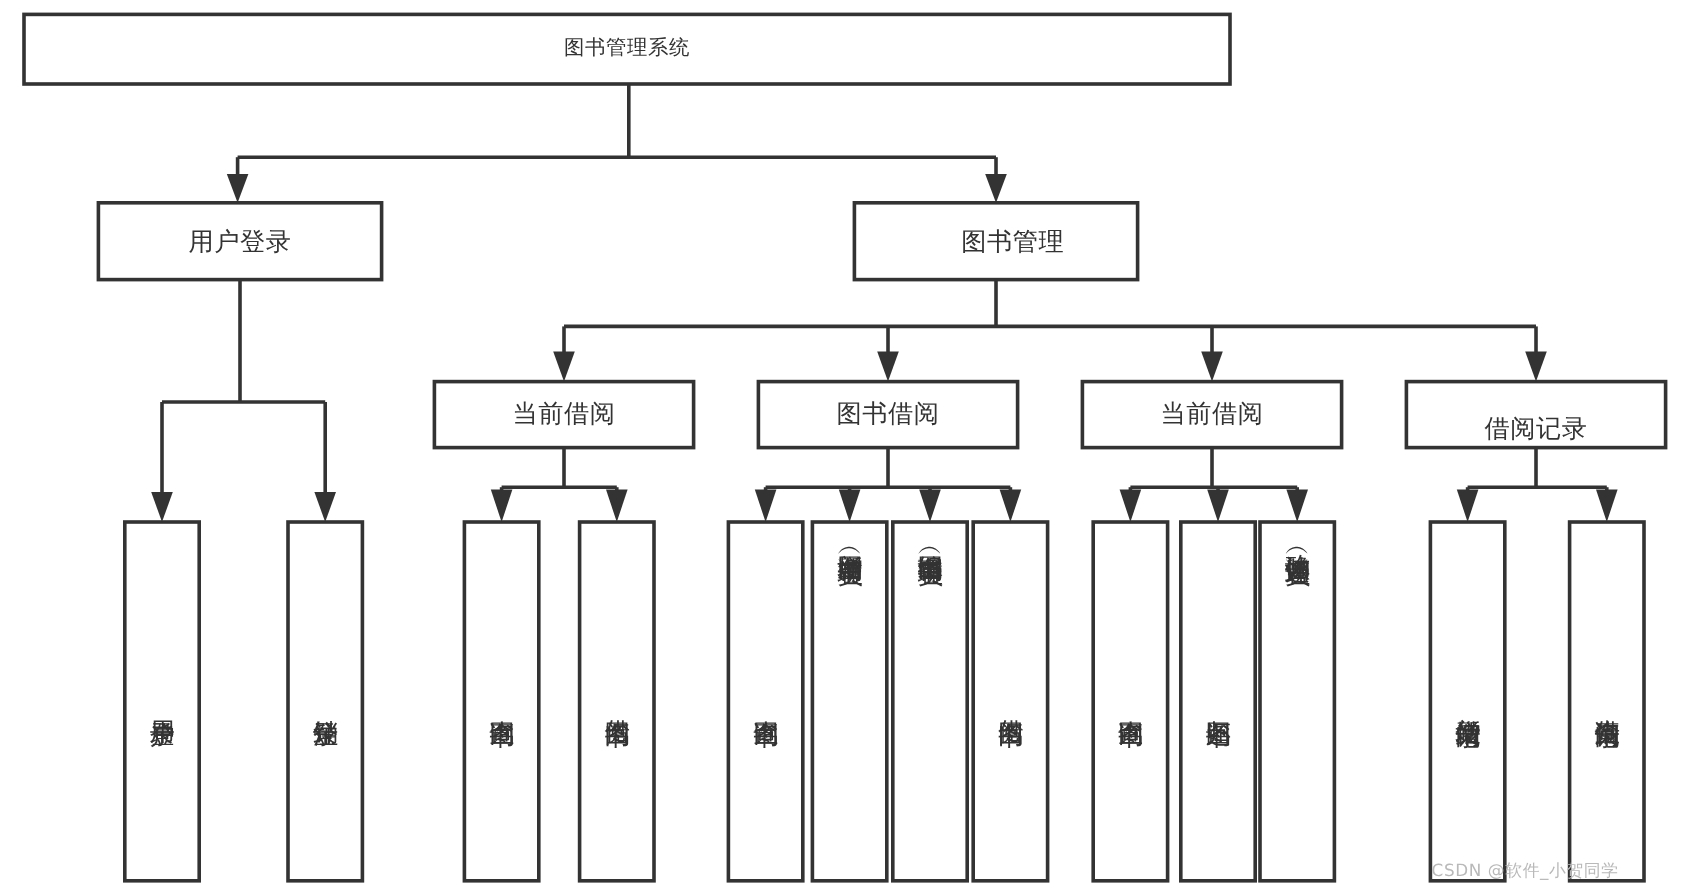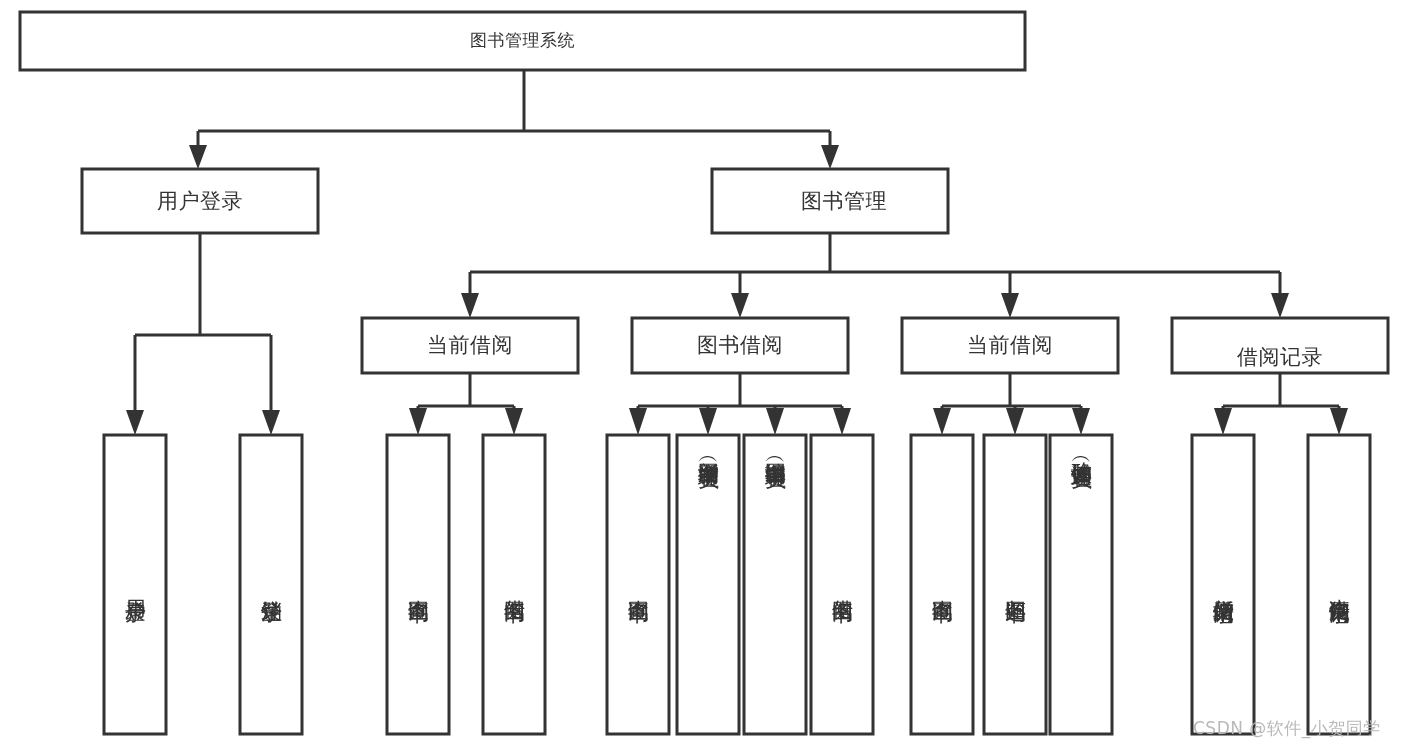--- a/index.html
+++ b/index.html
@@ -62,21 +62,21 @@
     line-height: 1.18;
     letter-spacing: 1px;
     writing-mode: vertical-rl;
     text-orientation: upright;
     pointer-events: none;
     text-align: center;
   }
   .watermark {
     position: absolute;
     color: #b9b9b9;
-    font-size: 17px;
+    font-size: 14px;
     letter-spacing: 0.5px;
     white-space: nowrap;
     pointer-events: none;
   }
 </style>
 </head>
 <body>
 
 <div id="diagram-root">
 

